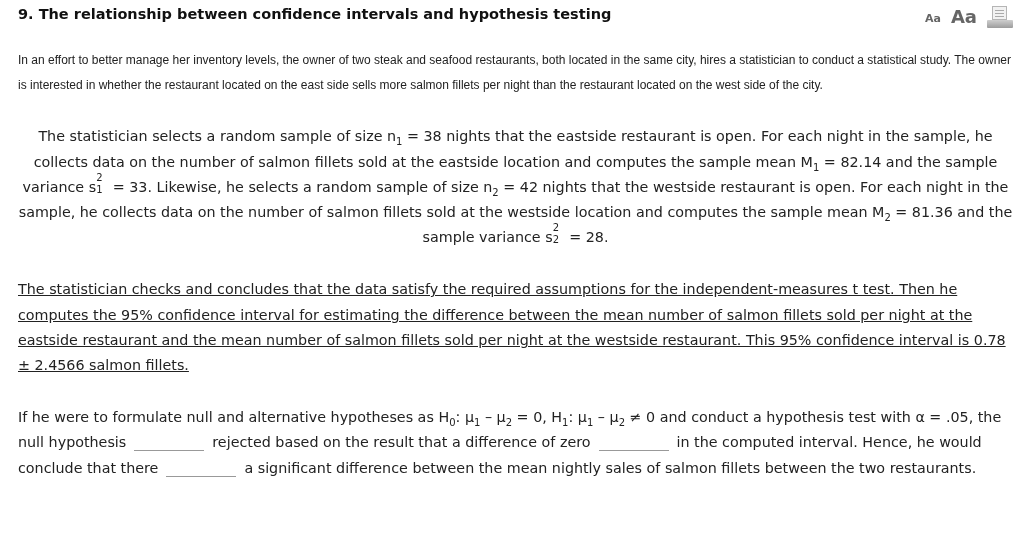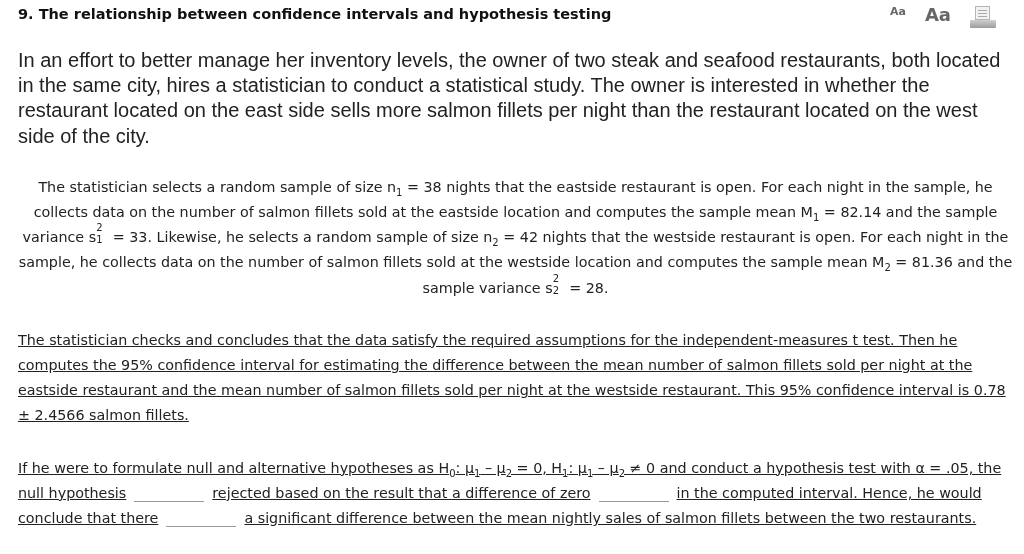--- a/index.html
+++ b/index.html
@@ -9,38 +9,38 @@
     color:#222222;
   }
   .header {
     position:absolute; left:18px; top:6px; right:8px; height:22px;
   }
   .title {
     position:absolute; left:0; top:0;
     font-family:"DejaVu Sans", sans-serif;
     font-weight:bold; font-size:14.5px; color:#111; letter-spacing:0px;
   }
-  .tools { position:absolute; right:20px; top:0; height:22px; display:flex; align-items:flex-start; gap:19px; }
+  .tools { position:absolute; right:3px; top:0; height:22px; display:flex; align-items:flex-end; gap:10px; }
   .aa-small { font-family:"DejaVu Sans", sans-serif; font-weight:bold; font-size:11px; color:#666; line-height:1; padding-bottom:4px; cursor:pointer; }
   .aa-large { font-family:"DejaVu Sans", sans-serif; font-weight:bold; font-size:18px; color:#666; line-height:1; padding-bottom:2px; cursor:pointer; }
   .printer { width:26px; height:22px; position:relative; cursor:pointer; }
   .printer .paper { position:absolute; left:5px; top:0; width:15px; height:14px; background:#f2f2f2; border:1px solid #b5b5b5; box-sizing:border-box; }
   .printer .paper i { position:absolute; left:2px; right:2px; height:1px; background:#aaa; }
   .printer .base { position:absolute; left:0; top:14px; width:26px; height:8px; background:linear-gradient(#cfcfcf,#9c9c9c); border-radius:1px; }
 
   .content { position:absolute; left:18px; top:48px; width:995px; }
   p {
     margin:0; font-size:14.3px; line-height:25.2px; color:#222;
   }
   p.intro {
-    font-family:"Liberation Sans", sans-serif; font-size:20px; letter-spacing:0px;
+    font-family:"Liberation Sans", sans-serif; font-size:12px; letter-spacing:0px;
   }
   p.gap1 { margin-top:26px;text-align:center; }
   p.gap2 { margin-top:27px;text-decoration:underline; }
-  p.gap3 { margin-top:27px;text-decoration:underline; }
+  p.gap3 { margin-top:27px; }
   sub, sup { font-size:10px; line-height:0; }
   .ss { display:inline-block; position:relative; width:12px; height:10px; }
   .ss .sp { position:absolute; left:0; top:-9px; font-size:10px; line-height:10px; }
   .ss .sb { position:absolute; left:0; top:3px; font-size:10px; line-height:10px; }
   .blank {
     display:inline-block; width:70px; height:14px;
     border-bottom:1px solid #999; vertical-align:baseline;
     margin:0 8px 0 8px; position:relative; top:4px; cursor:pointer;
   }
 </style>

